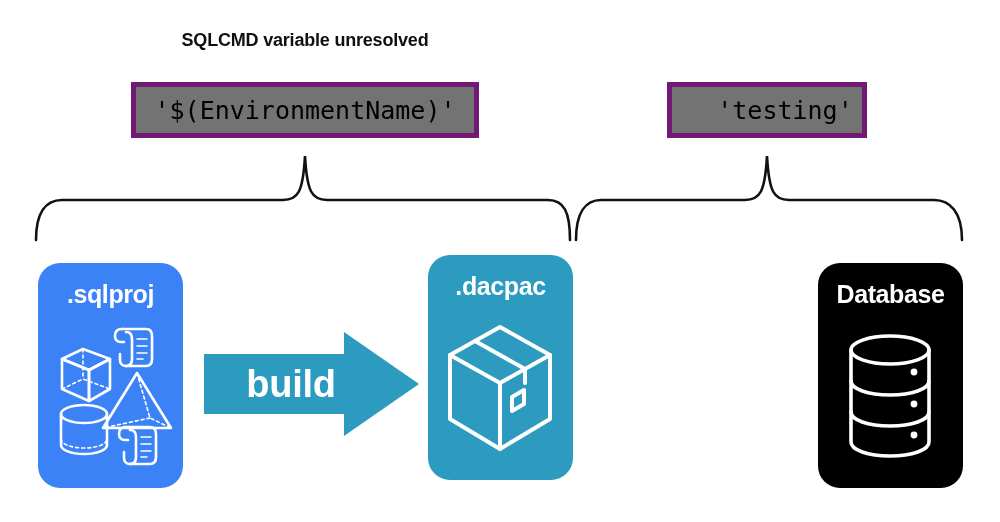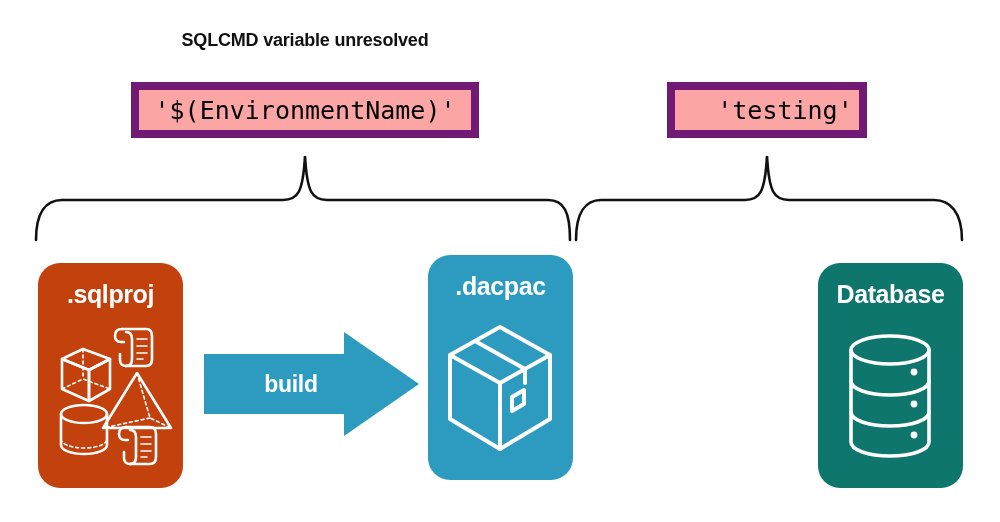--- a/index.html
+++ b/index.html
@@ -33,22 +33,22 @@
     white-space: nowrap;
     text-align: center;
   }
   #heading-left  { left: 0px;   top: 30px; width: 610px; }
   #heading-right { left: 575px; top: 30px; width: 385px; }
 
   
   .codebox {
     position: absolute;
     box-sizing: border-box;
-    border: 8px solid #701a75;
-    background: #fca5a5;
+    border: 5px solid #701a75;
+    background: #737373;
     display: flex;
     align-items: center;
     justify-content: center;
   }
   .codebox span {
     font-family: "DejaVu Sans Mono", "Liberation Mono", monospace;
     font-size: 25px;
     color: #000000;
     letter-spacing: 0px;
     white-space: nowrap;
@@ -78,32 +78,32 @@
     text-align: center;
     color: #ffffff;
     font-family: "Liberation Sans", sans-serif;
     font-weight: bold;
     font-size: 25px;
     letter-spacing: -0.4px;
     white-space: nowrap;
   }
   #card-sqlproj {
     left: 38px; top: 263px; width: 145px; height: 225px;
-    background: #c2410c;
+    background: #3b82f6;
     padding-left: 8px;
   }
   #card-sqlproj .card-label { top: 17px; }
   #card-dacpac {
     left: 428px; top: 255px; width: 145px; height: 225px;
     background: #2C9BBF;
   }
   #card-dacpac .card-label { top: 17px; }
   #card-database {
     left: 818px; top: 263px; width: 145px; height: 225px;
-    background: #0f766e;
+    background: #000000;
   }
   #card-database .card-label { top: 17px; }
 
   .card-art {
     position: absolute;
     left: 0;
     top: 52px;
     width: 100%;
     height: 165px;
   }
@@ -119,21 +119,21 @@
     top: 0;
     left: 0;
     width: 174px;
     height: 104px;
     display: flex;
     align-items: center;
     justify-content: center;
     color: #ffffff;
     font-family: "Liberation Sans", sans-serif;
     font-weight: bold;
-    font-size: 23px;
+    font-size: 38px;
     letter-spacing: -0.3px;
     white-space: nowrap;
     pointer-events: none;
   }
 </style>
 </head>
 <body>
 
 <div class="stage">
 

